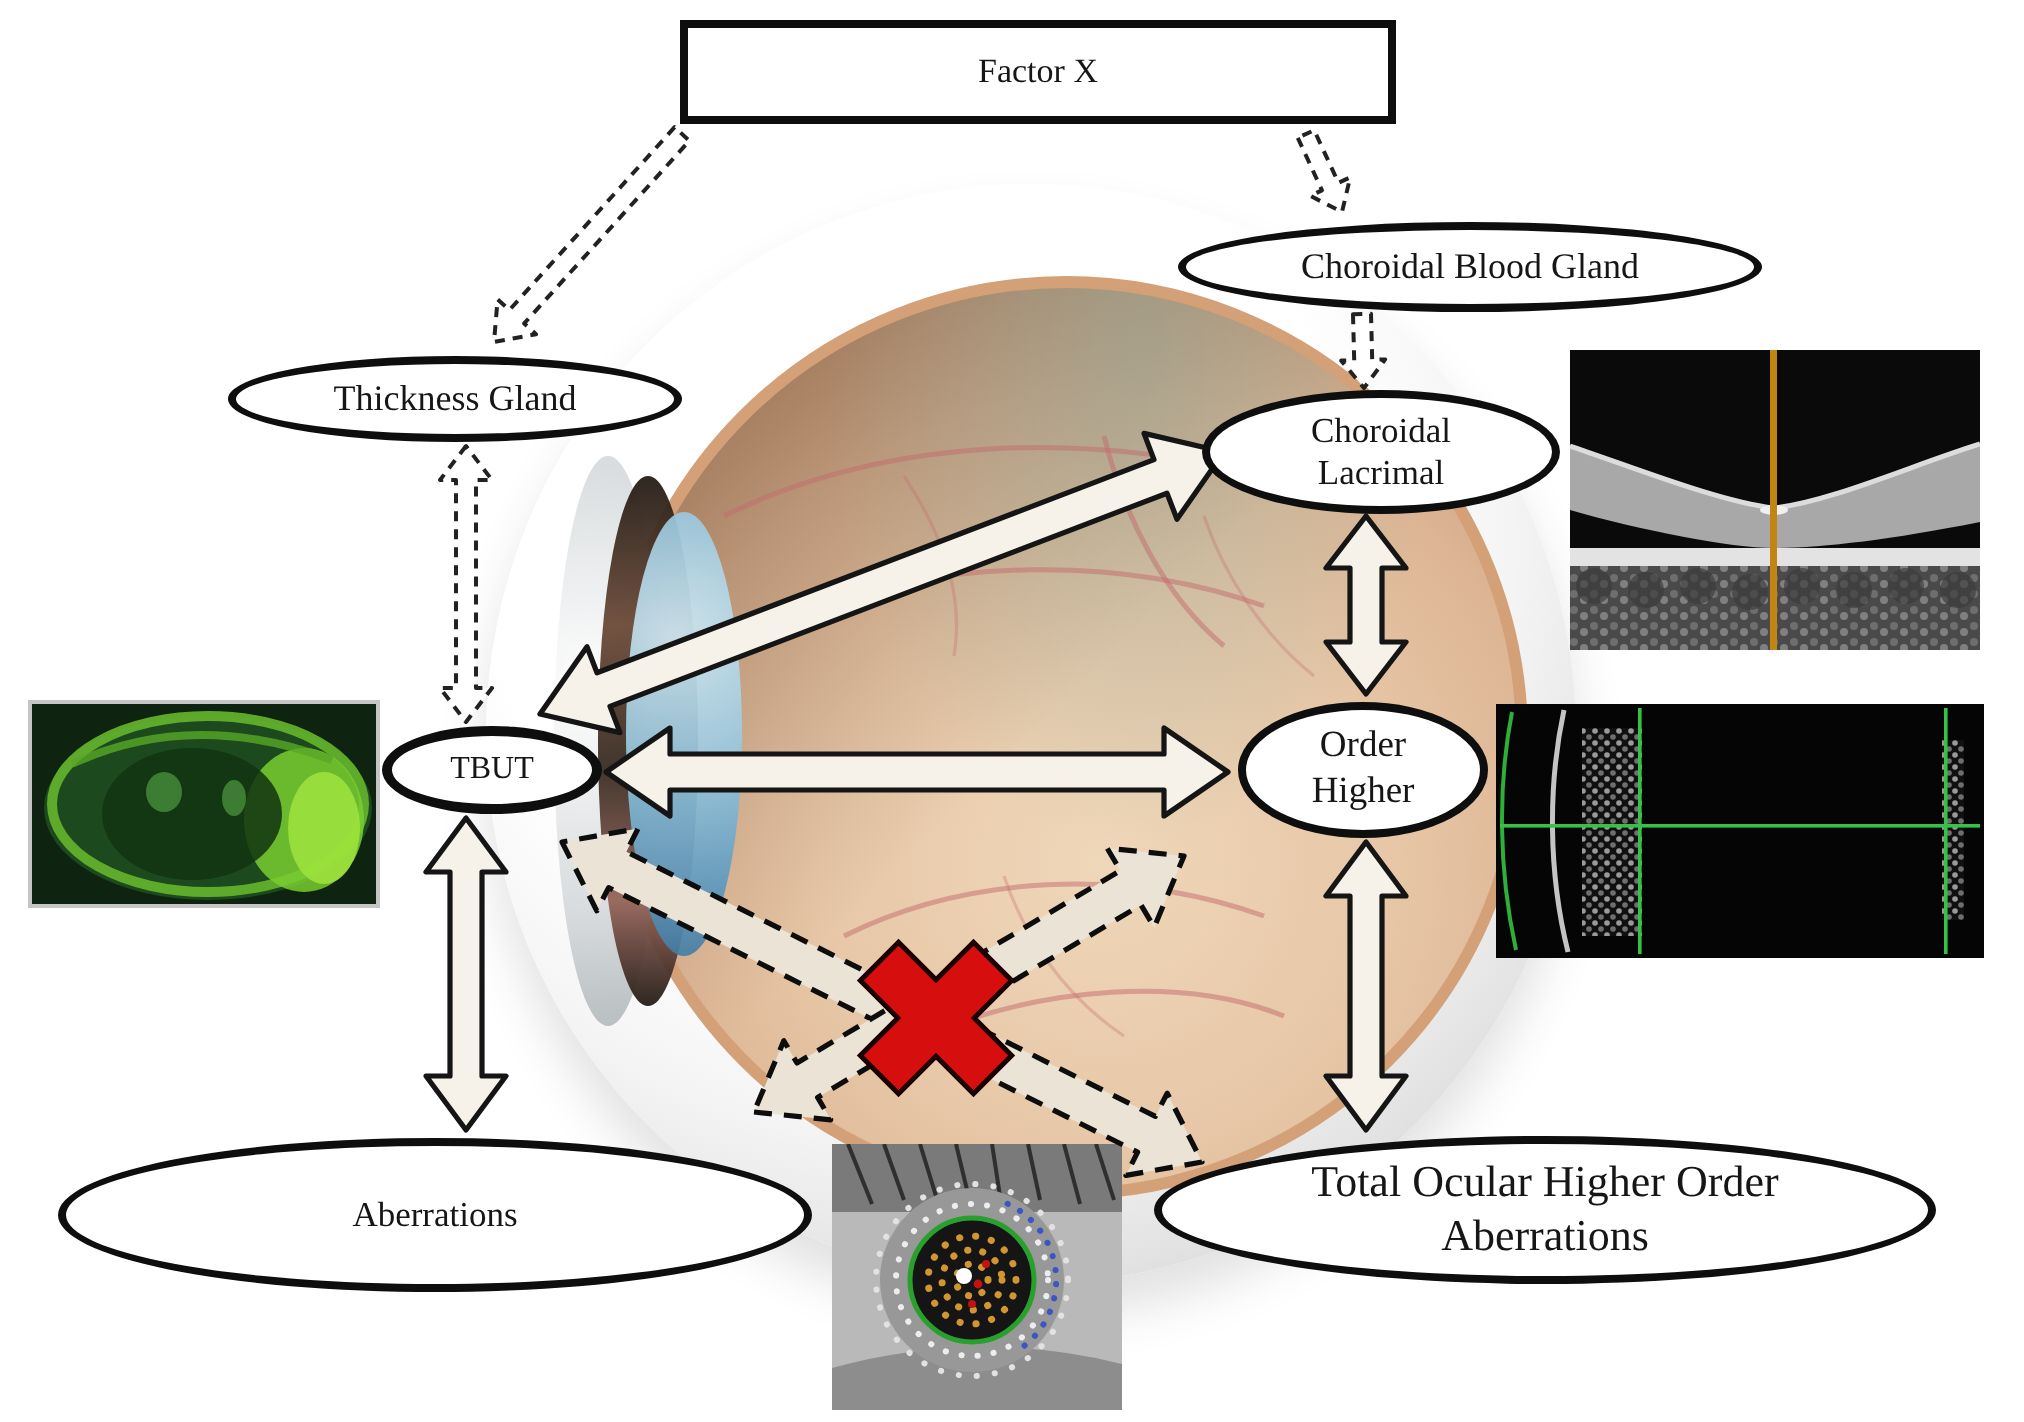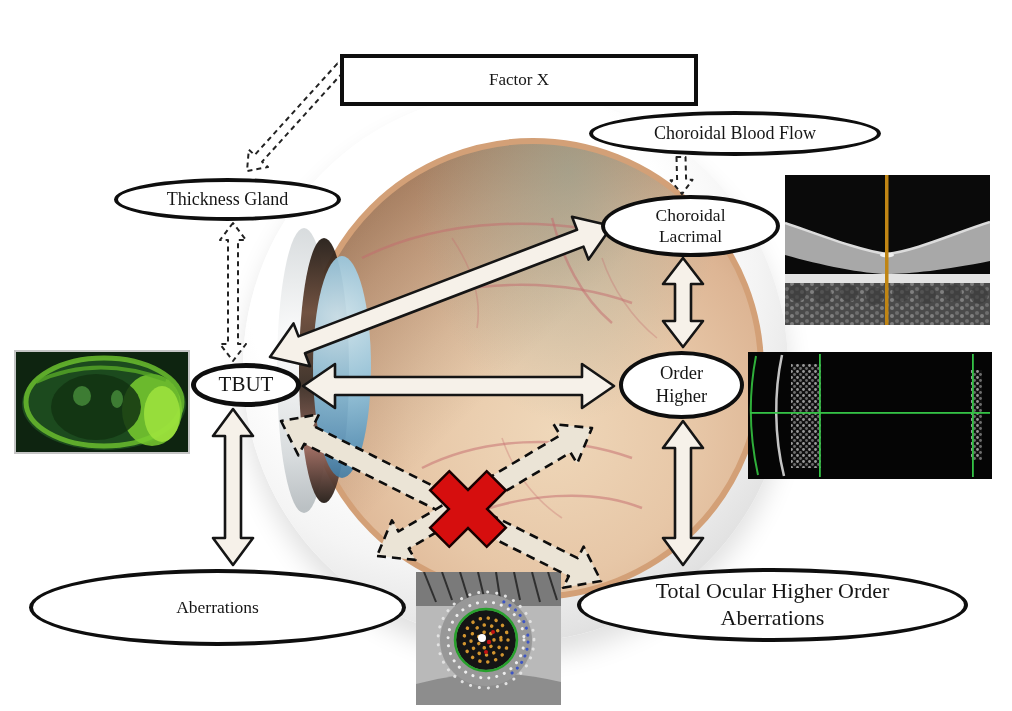--- a/index.html
+++ b/index.html
@@ -21,26 +21,26 @@
     background:radial-gradient(circle at 30% 40%, #fdfdfd, #d6dadc 65%, #b8bec1 95%);opacity:.95;}
   .iris-dark{position:absolute;left:299px;top:238px;width:50px;height:265px;border-radius:50%;z-index:1;
     background:linear-gradient(#241c16, #6b4a38 28%, #3a2d24 55%, #97655a 80%, #241c16);opacity:.95;}
   .lens-blue{position:absolute;left:313px;top:256px;width:58px;height:222px;border-radius:50%;z-index:1;
     background:radial-gradient(circle at 42% 28%, #d3ecf7, #8ec3de 45%, #5795bd 80%, #3f7aa3);opacity:.9;}
 
   
   .node{position:absolute;display:flex;flex-direction:column;align-items:center;justify-content:center;
         text-align:center;background:#ffffff;border:4px solid #0e0e0e;border-radius:50%;
         box-sizing:border-box;z-index:6;line-height:1.22;}
-  .box{border-radius:0;margin-top:44px;}
+  .box{border-radius:0;}
   #factor-x{left:340px;top:10px;width:358px;height:52px;font-size:17px;line-height:1.4;}
   #cbf{left:589px;top:111px;width:292px;height:45px;font-size:18px;}
   #lacrimal{left:114px;top:178px;width:227px;height:43px;font-size:18px;}
   #cth{left:601px;top:195px;width:179px;height:62px;font-size:17.5px;text-align:right;}
-  #tbut{left:191px;top:363px;width:110px;height:44px;font-size:21px;border-width:5px;}
+  #tbut{left:191px;top:363px;width:110px;height:44px;font-size:16px;border-width:5px;}
   #axial{left:619px;top:351px;width:125px;height:68px;font-size:18.5px;}
   #corneal{left:29px;top:569px;width:377px;height:77px;font-size:17.5px;}
   #total{left:577px;top:568px;width:391px;height:74px;font-size:22px;}
 
   
   .photo{position:absolute;z-index:3;overflow:hidden;}
   #img-tear{left:16px;top:352px;width:172px;height:100px;box-shadow:0 0 0 2px rgba(150,150,150,.55);}
   #img-oct{left:785px;top:175px;width:205px;height:150px;}
   #img-bio{left:748px;top:352px;width:244px;height:127px;}
   #img-wave{left:416px;top:572px;width:145px;height:133px;}
@@ -186,21 +186,21 @@
       <polygon points="676.5,157.1 677.1,180.1 670.6,180.3 682.0,194.0 692.6,179.7 686.1,179.9 685.5,156.9" class="dashed-hollow"></polygon>
       <polygon points="233.0,223.0 220.0,240.0 228.0,240.0 228.0,344.0 220.0,344.0 233.0,361.0 246.0,344.0 238.0,344.0 238.0,240.0 246.0,240.0" class="dashed-hollow"></polygon>
       <polygon id="red-x" transform="translate(468,509) rotate(45)" points="-40,-13.5 -13.5,-13.5 -13.5,-40 13.5,-40 13.5,-13.5 40,-13.5 40,13.5 13.5,13.5 13.5,40 -13.5,40 -13.5,13.5 -40,13.5" fill="#d60e0e" stroke="#1a0000" stroke-width="2.5"></polygon>
   </svg>
 
   <div class="node box" id="factor-x">
     <div>Factor X</div>
   </div>
 
   <div class="node" id="cbf">
-    <div>Choroidal Blood Flow</div>
+    <div>Choroidal Blood Gland</div>
   </div>
 
   <div class="node" id="lacrimal">
     <div>Thickness Gland</div>
   </div>
 
   <div class="node" id="cth">
     <div>Choroidal</div>
     <div>Lacrimal</div>
   </div>

